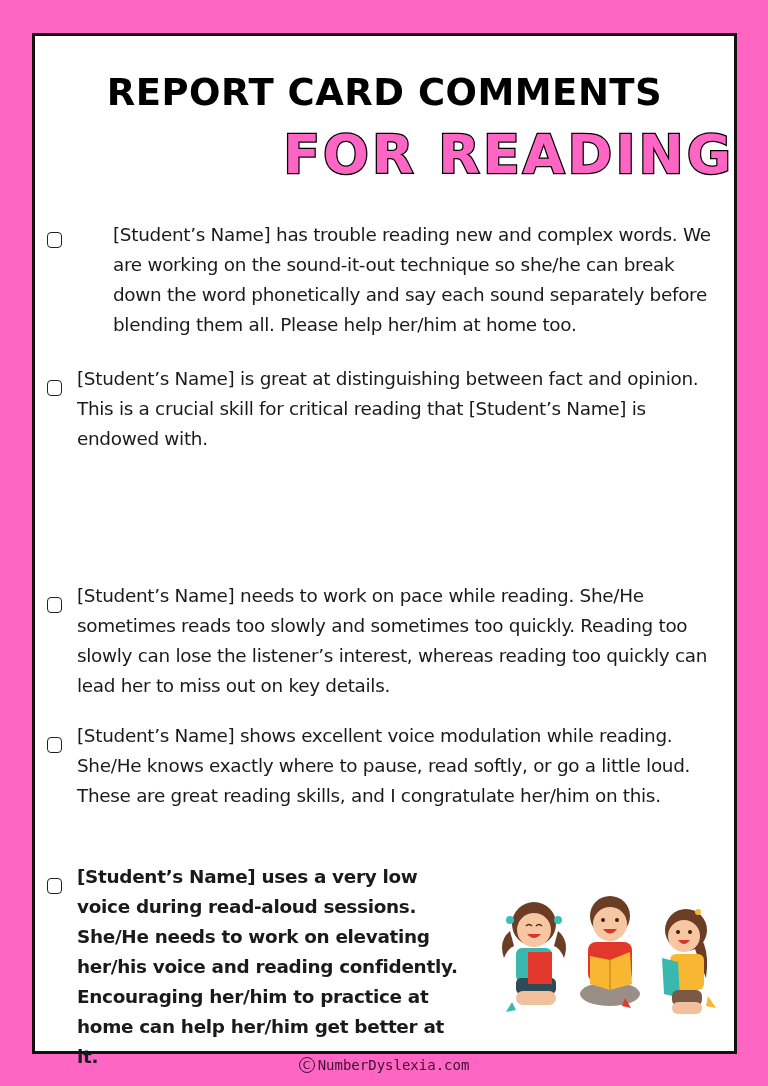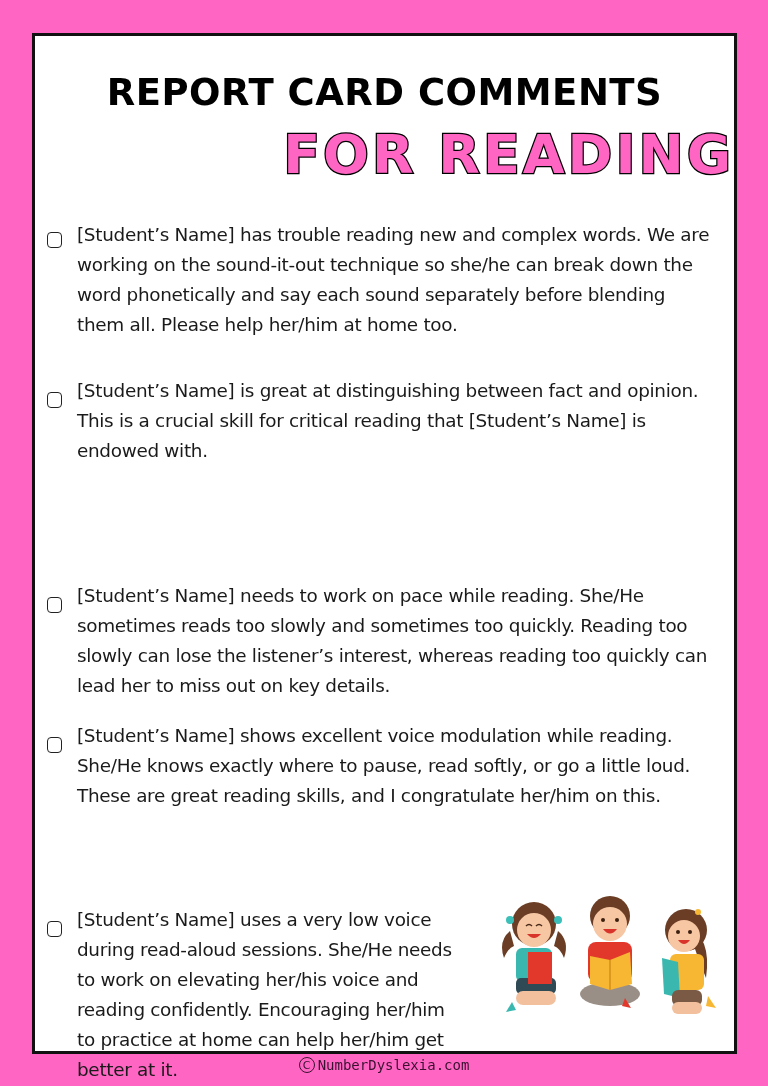--- a/index.html
+++ b/index.html
@@ -68,26 +68,26 @@
       flex: 0 0 auto;
       background: #ffffff;
     }
     .comment-text {
       font-family: "DejaVu Sans", sans-serif;
       font-size: 18.4px;
       line-height: 30px;
       color: #1a1a1a;
       letter-spacing: -0.3px;
     }
-    .c1 { top: 184px; width: 665px; }
-    .c2 { top: 340px; width: 665px; }
+    .c1 { top: 184px; width: 665px; gap: 36px; }
+    .c2 { top: 328px; width: 665px; }
     .c3 { top: 434px; width: 665px; }
     .c4 { top: 545px; width: 665px; }
     .c5 { top: 685px; width: 665px; }
-    .c6 { top: 869px; width: 420px; }
+    .c6 { top: 826px; width: 420px; font-weight: bold; }
     .c2 .checkbox { margin-top: 16px; }
     .c4 .checkbox { margin-top: 16px; }
     .c5 .checkbox { margin-top: 16px; }
     .c6 .checkbox { margin-top: 16px; }
 
     .illustration {
       position: absolute;
       left: 455px;
       top: 850px;
       width: 235px;

